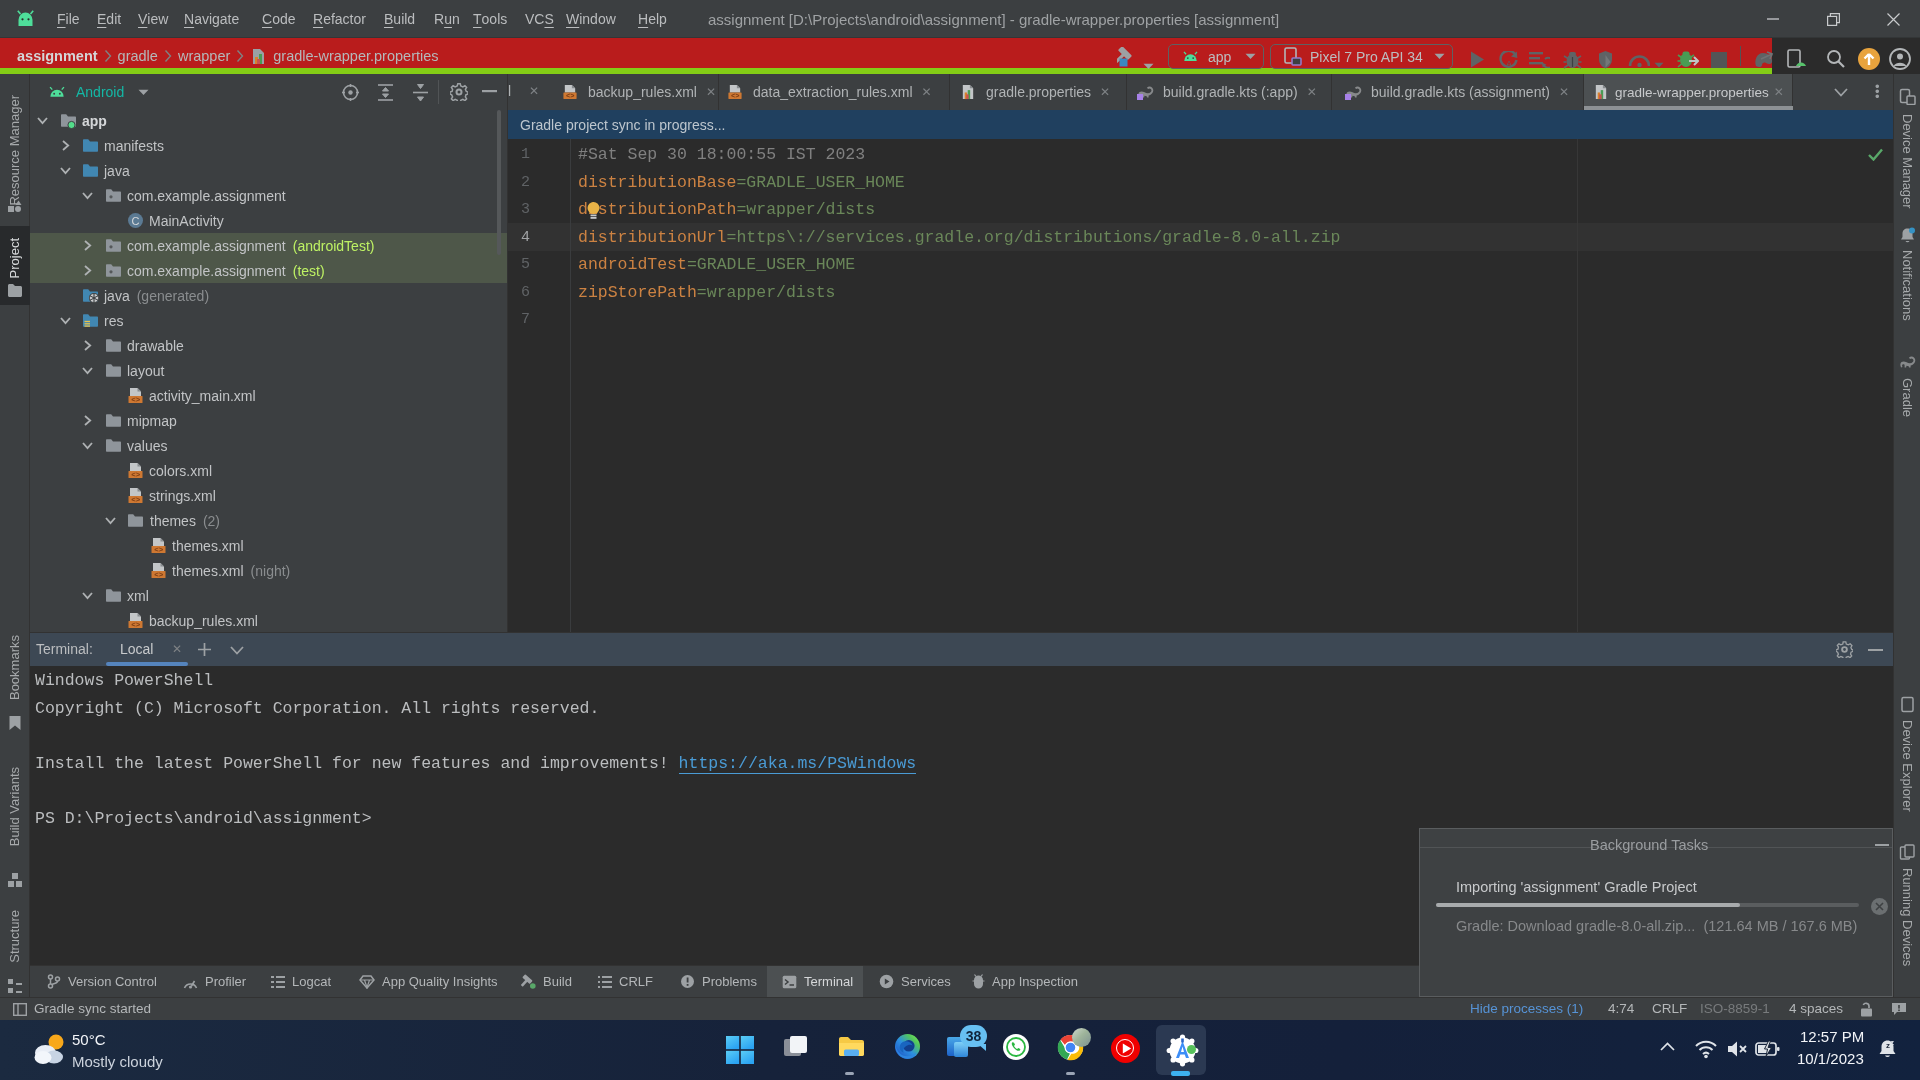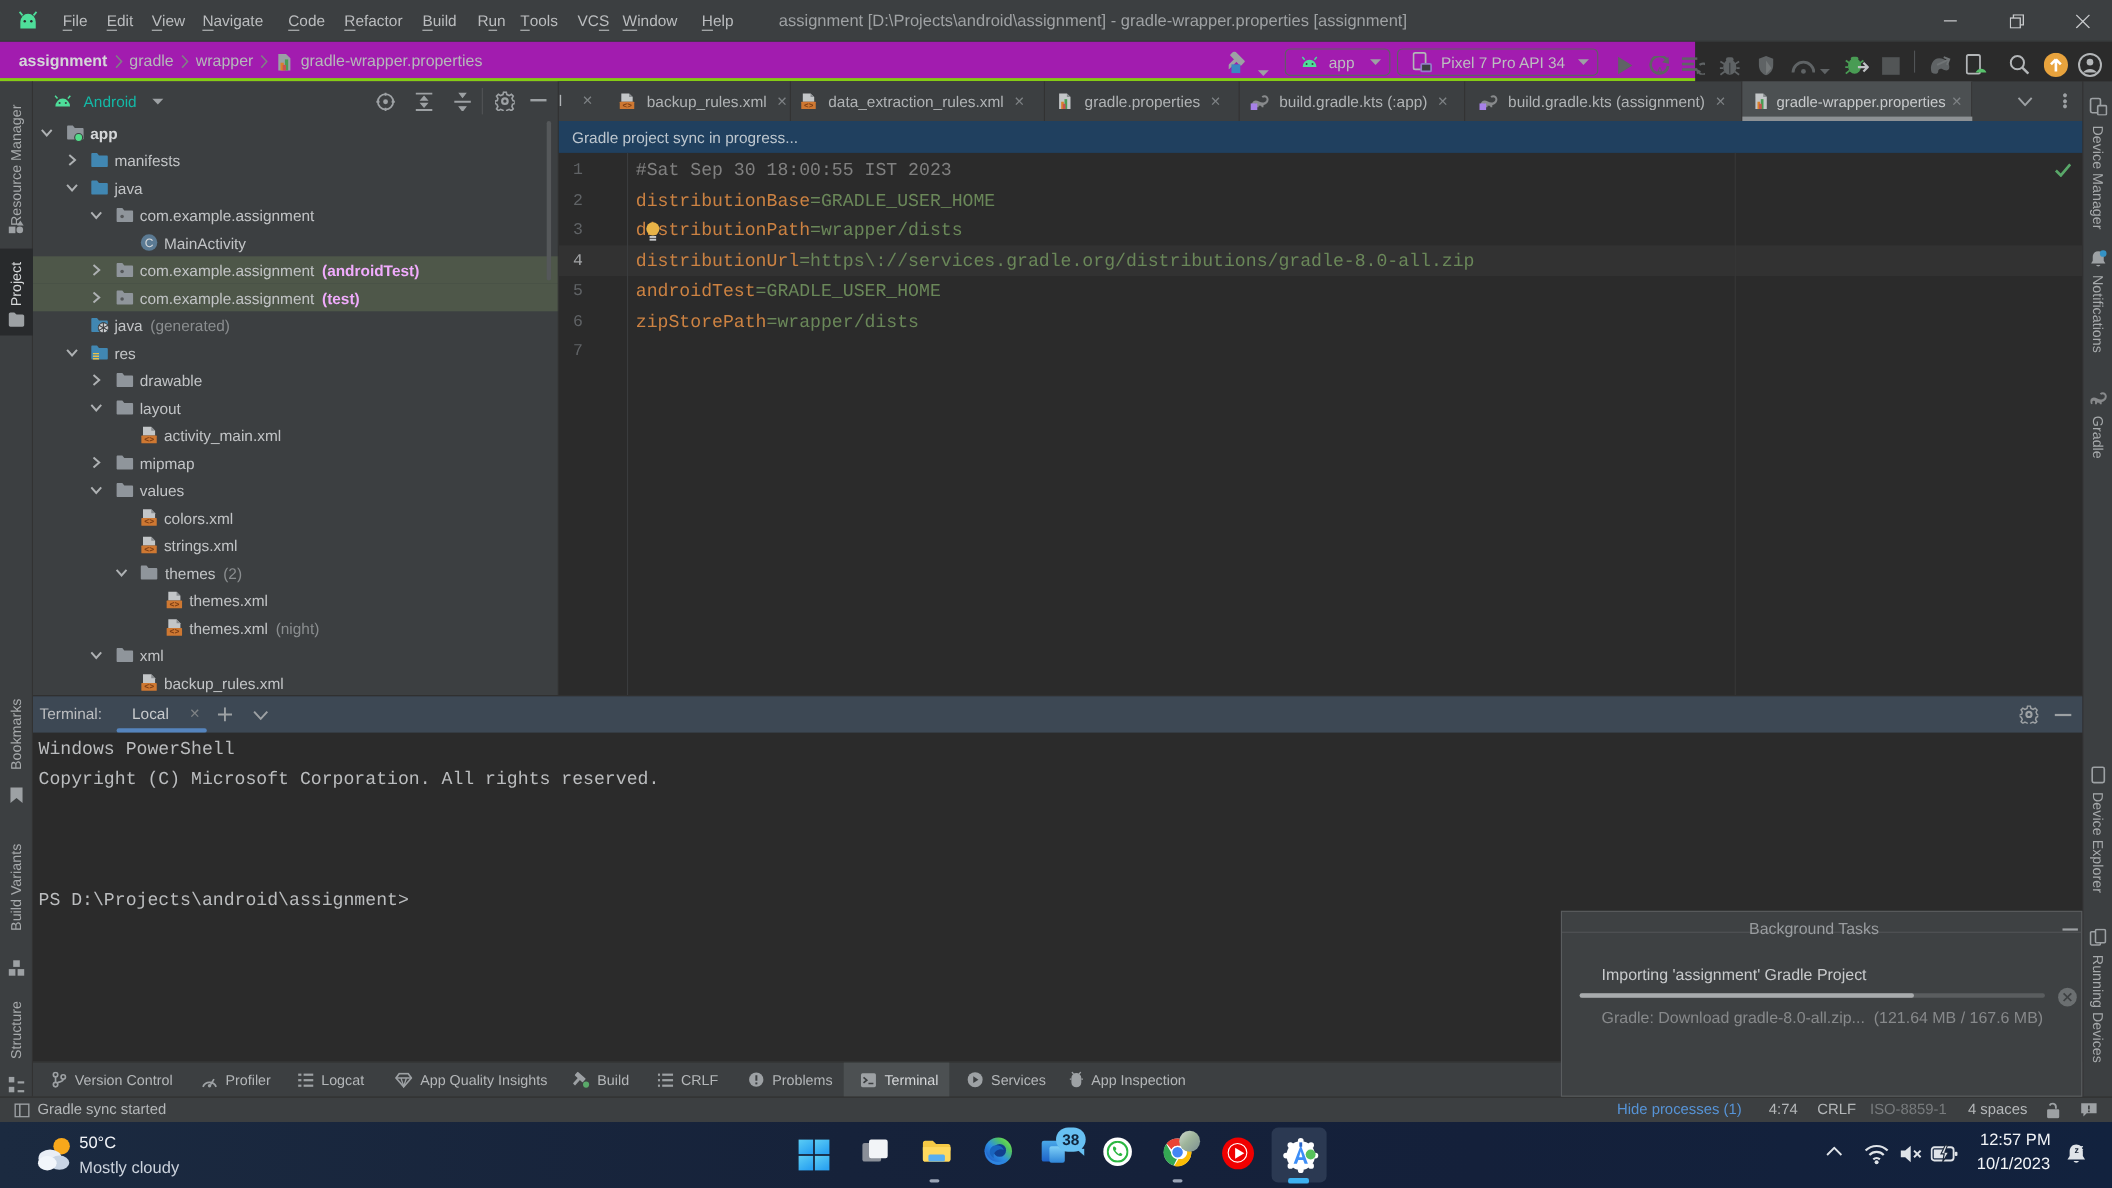--- a/index.html
+++ b/index.html
@@ -11,22 +11,22 @@
 
 #titlebar { position:absolute; left:0; top:0; width:1920px; height:38px; background:#3c3f41; border-bottom:1px solid #333637; }
 #menu span { position:absolute; top:0; height:38px; display:flex; align-items:center;
   color:#bbbdbf; font-size:14px; }
 #menu u { text-decoration-thickness:1px; text-underline-offset:3px; }
 #wintitle { position:absolute; left:708px; top:0; height:38px; display:flex; align-items:center;
   color:#9fa2a4; font-size:15px; }
 .winbtn { position:absolute; top:0; width:46px; height:38px; display:flex; align-items:center; justify-content:center; }
 
 
-#toolbar { position:absolute; left:0; top:38px; width:1541px; height:36px; background:#a21caf;
-  border-bottom:3px solid #84cc16; }
+#toolbar { position:absolute; left:0; top:38px; width:1772px; height:36px; background:#b91c1c;
+  border-bottom:6px solid #84cc16; }
 #crumbs { position:absolute; left:17px; top:0; height:36px; display:flex; align-items:center;
   color:#b5b8ba; font-size:14.5px; }
 .pill { position:absolute; top:6px; height:25px; border:1px solid #5e6163; border-radius:5px;
   display:flex; align-items:center; color:#bcbec0; font-size:14px; white-space:nowrap; }
 
 
 #lstripe { position:absolute; left:0; top:74px; width:30px; height:923px; background:#3c3f41;
   border-right:1px solid #323232; }
 .vlabel { color:#a7aaac; font-size:13px; white-space:nowrap; }
 .vlabel.up { writing-mode:vertical-rl; transform:rotate(180deg); }
@@ -35,21 +35,21 @@
 
 #rstripe { position:absolute; left:1893px; top:74px; width:27px; height:923px; background:#3c3f41;
   border-left:1px solid #323232; }
 
 
 #project { position:absolute; left:30px; top:74px; width:478px; height:558px; background:#3c3f41; }
 #projhead { position:absolute; left:0; top:0; width:478px; height:36px; display:flex; align-items:center; }
 #tree { position:absolute; left:0; top:34px; width:478px; height:524px; font-size:14px; color:#c2c4c6; }
 .trow { position:absolute; left:0; width:478px; height:25px; display:flex; align-items:center; }
 .trow .dim { color:#8a8d8f; margin-left:7px; }
-.trow.sel .dim { color:#f0abfc;font-weight:bold; }
+.trow.sel .dim { color:#bef264; }
 .trow.sel { background:#4e5749; }
 .tico { position:absolute; width:17px; height:17px; }
 .chev { position:absolute; width:11px; height:11px; }
 
 
 #editor { position:absolute; left:508px; top:74px; width:1385px; height:558px; background:#2b2b2b; }
 #tabbar { position:absolute; left:0; top:0; width:1385px; height:36px; background:#3c3f41; }
 .tab { position:absolute; top:0; height:36px; display:flex; align-items:center; color:#b0b3b5; font-size:14px; white-space:nowrap; }
 .tabx { color:#7e8285; font-size:12px; margin-left:9px; }
 #banner { position:absolute; left:0; top:36px; width:1385px; height:29px; background:#20405f;
@@ -700,20 +700,21 @@
         </svg>
     <svg class="abs" style="left:1806px;top:8px" width="17" height="17" viewBox="0 0 18 18" fill="#9da1a4">
           <path d="M9 5.5 A3.5 3.5 0 1 0 9 12.5 A3.5 3.5 0 1 0 9 5.5 M9 7.5 A1.5 1.5 0 1 1 9 10.5 A1.5 1.5 0 1 1 9 7.5" fill-rule="evenodd"></path>
           <path d="M7.6 1 H10.4 L10.9 3.2 L13 4.1 L15 2.9 L16.9 4.8 L15.8 6.8 L16.7 8.9 L18 9.4 V11 L15.9 11.8 L15.4 13.9 L16.6 15.9 L14.9 17.6 L12.9 16.4 L10.8 17.3 L10.2 19.5 H7.8 L7.2 17.3 L5.1 16.4 L3.1 17.6 L1.4 15.9 L2.6 13.9 L1.7 11.8 L0 11 V9.4 L2.1 8.7 L2.6 6.6 L1.4 4.6 L3.1 2.9 L5.1 4.1 L7.2 3.2 Z" fill="none" stroke="#9da1a4" stroke-width="1.4"></path>
         </svg>
     <div class="abs" style="left:1838px;top:16px;width:15px;height:2px;background:#9da1a4"></div>
   </div>
   <div id="termbody">
     <div class="tl" style="top:1px">Windows PowerShell</div>
     <div class="tl" style="top:28.5px">Copyright (C) Microsoft Corporation. All rights reserved.</div>
+    <div class="tl" style="top:83.5px">Install the latest PowerShell for new features and improvements! <span style="color:#4a9bd5;border-bottom:1px solid #4a9bd5">https://aka.ms/PSWindows</span></div>
     <div class="tl" style="top:138.5px">PS D:\Projects\android\assignment&gt;</div>
   </div>
 </div>
 
 <div id="toolwins">
   <div class="twitem" style="left:17px">
     <svg width="14" height="15" viewBox="0 0 14 15">
           <circle cx="3.5" cy="3" r="2" fill="none" stroke="#9da1a4" stroke-width="1.5"></circle>
           <circle cx="10.5" cy="5" r="2" fill="none" stroke="#9da1a4" stroke-width="1.5"></circle>
           <circle cx="3.5" cy="12" r="2" fill="none" stroke="#9da1a4" stroke-width="1.5"></circle>

